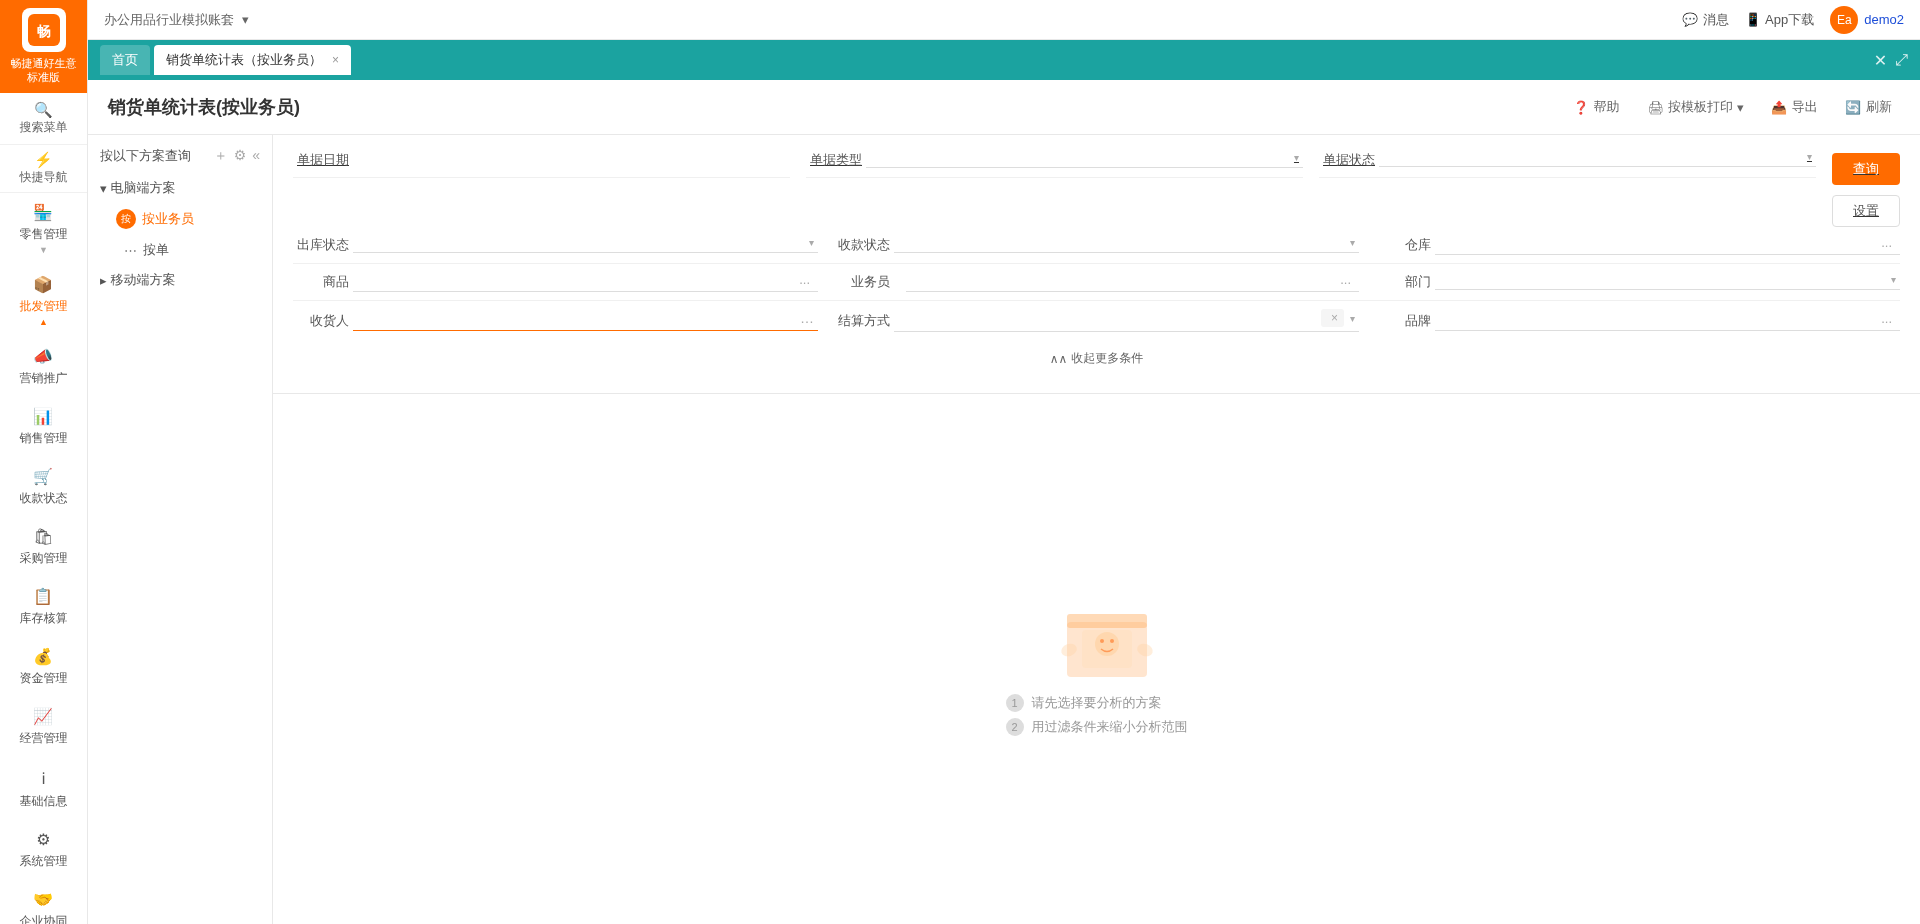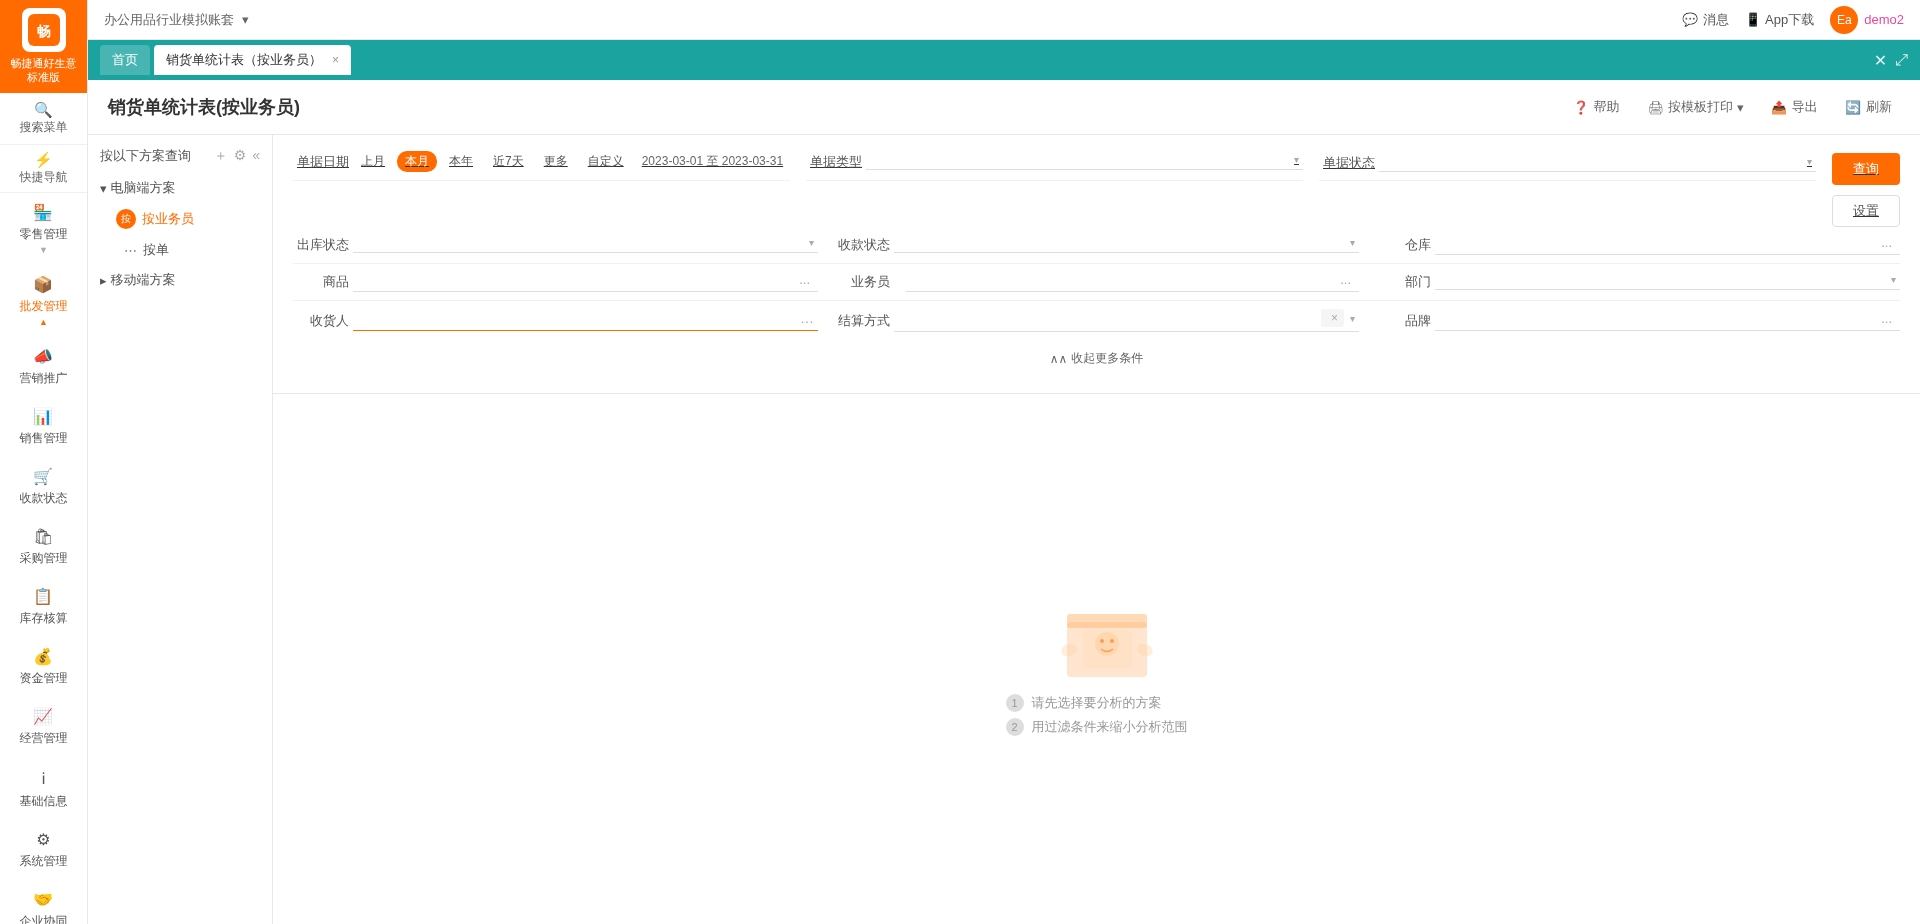--- a/index.html
+++ b/index.html
@@ -19,21 +19,21 @@
 
     
     .main { flex: 1; display: flex; flex-direction: column; overflow: hidden; }
 
     
     .topbar { height: 40px; background: #fff; border-bottom: 1px solid #e8e8e8; display: flex; align-items: center; justify-content: space-between; padding: 16px 16px; flex-shrink: 0; }
     .topbar-left { display: flex; align-items: center; gap: 8px; color: #666; font-size: 13px; cursor: pointer; }
     .topbar-right { display: flex; align-items: center; gap: 16px; }
     .topbar-btn { display: flex; align-items: center; gap: 4px; color: #555; font-size: 13px; cursor: pointer; }
     .topbar-avatar { width: 28px; height: 28px; border-radius: 50%; background: #ff6b00; display: flex; align-items: center; justify-content: center; color: #fff; font-size: 12px; cursor: pointer; }
-    .topbar-user { color: #ec4899; font-size: 13px; cursor: pointer; }
+    .topbar-user { color: #1d4ed8; font-size: 13px; cursor: pointer; }
 
     
     .tabbar { height: 40px; background: #1ba3a0; display: flex; align-items: center; padding: 0 12px; flex-shrink: 0; gap: 4px; }
     .tab { height: 30px; padding: 0 12px; border-radius: 4px 4px 0 0; display: flex; align-items: center; gap: 6px; cursor: pointer; font-size: 13px; color: rgba(255,255,255,0.85); }
     .tab.home { background: rgba(255,255,255,0.2); color: #fff; }
     .tab.active { background: #fff; color: #333; border-radius: 4px 4px 0 0; }
     .tab-close { font-size: 12px; color: #999; cursor: pointer; margin-left: 4px; }
     .tabbar-actions { margin-left: auto; display: flex; gap: 8px; }
     .tabbar-action-btn { color: rgba(255,255,255,0.85); cursor: pointer; font-size: 16px; }
 
@@ -285,39 +285,30 @@
 
       <div class="right-panel">
 
         <div class="filter-area">
 
           <div style="display:flex; align-items:flex-start; gap:8px;text-decoration:underline;">
             <div style="flex:1; display:grid; grid-template-columns: 1fr 1fr 1fr; gap:0 16px;">
 
               <div style="display:flex; align-items:center; gap:4px; padding-bottom:8px; border-bottom:1px solid #f0f0f0;">
                 <span class="filter-label" style="white-space:nowrap;">单据日期</span>
-                <div class="date-filter">
-                  <span class="date-btn">上月</span>
-                  <span class="date-btn active">本月</span>
-                  <span class="date-btn">本年</span>
-                  <span class="date-btn">近7天</span>
-                  <span class="date-btn">更多</span>
-                  <span class="date-btn">自定义</span>
-                  <span class="date-range">2023-03-01 至 2023-03-31</span>
-                </div>
               </div>
 
               <div style="display:flex; align-items:center; gap:4px; padding-bottom:8px; border-bottom:1px solid #f0f0f0;">
                 <span class="filter-label" style="white-space:nowrap;">单据类型</span>
                 <div class="filter-select-wrap">
                   <span class="arrow">▾</span>
                 </div>
               </div>
 
-              <div style="display:flex; align-items:flex-end; gap:4px; padding-bottom:8px; border-bottom:1px solid #f0f0f0;">
+              <div style="display:flex; align-items:flex-start; gap:4px; padding-bottom:8px; border-bottom:1px solid #f0f0f0;">
                 <span class="filter-label" style="white-space:nowrap;">单据状态</span>
                 <div class="filter-select-wrap">
                   <span class="arrow">▾</span>
                 </div>
               </div>
             </div>
 
             <div class="filter-actions">
               <button class="query-btn">查询</button>
               <button class="settings-btn">设置</button>

